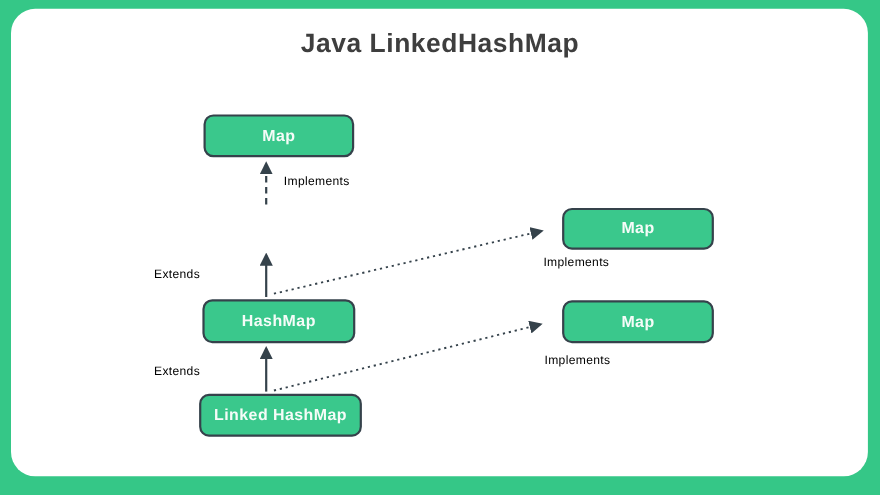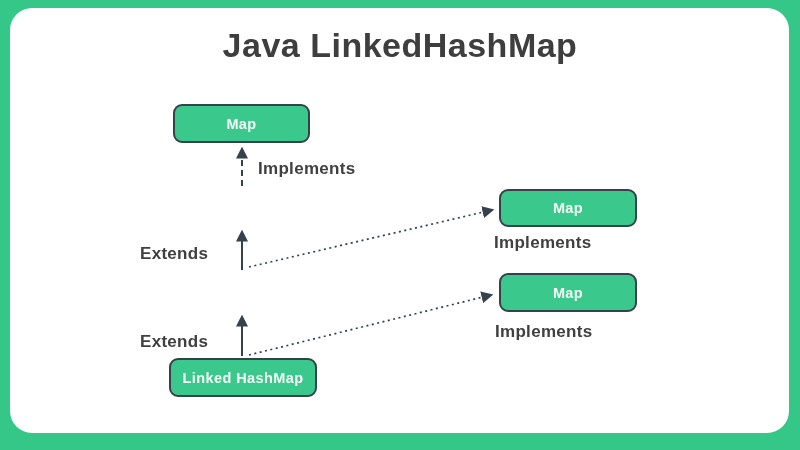--- a/index.html
+++ b/index.html
@@ -23,21 +23,21 @@
     height: 425px;
     background: #ffffff;
     border-radius: 22px;
   }
   .title {
     position: absolute;
     left: 0;
     top: 26px;
     width: 800px;
     text-align: center;
-    font-size: 34px;
+    font-size: 24px;
     font-weight: 700;
     letter-spacing: 0.5px;
     color: #3e3e3e;
   }
   .edges {
     position: absolute;
     left: 0;
     top: 0;
     width: 800px;
     height: 450px;
@@ -48,27 +48,28 @@
     background: #3ac88c;
     border: 2px solid #35424b;
     border-radius: 9px;
     display: flex;
     align-items: center;
     justify-content: center;
     color: #f5fcf8;
     font-size: 14.5px;
     font-weight: 700;
     letter-spacing: 0.4px;
+    margin-left: 12px;
   }
   .edge-label {
     position: absolute;
-    font-size: 17px;
-    font-weight: 700;
+    font-size: 11px;
+    font-weight: 400;
     letter-spacing: 0.3px;
-    color: #404040;
+    color: #000000;
     white-space: nowrap;
   }
   
   #node-map-top        { left: 173px; top: 104px; width: 137px; height: 39px; }
   #node-abstract-map   { left: 172px; top: 188px; width: 138px; height: 39px; }
   #node-hashmap        { left: 172px; top: 272px; width: 139px; height: 40px; }
   #node-linked-hashmap { left: 169px; top: 358px; width: 148px; height: 39px; }
   #node-map-right-top    { left: 499px; top: 189px; width: 138px; height: 38px; }
   #node-map-right-bottom { left: 499px; top: 273px; width: 138px; height: 39px; }
   
@@ -100,20 +101,23 @@
     <line x1="242" y1="356" x2="242" y2="317" stroke="#35424b" stroke-width="2" marker-end="url(#arrowhead)"></line>
 
     <line x1="249" y1="267" x2="492" y2="210" stroke="#35424b" stroke-width="1.7" stroke-dasharray="2 3.5" marker-end="url(#arrowhead)"></line>
 
     <line x1="249" y1="355" x2="491" y2="295" stroke="#35424b" stroke-width="1.7" stroke-dasharray="2 3.5" marker-end="url(#arrowhead)"></line>
   </svg>
 
   <div class="node" id="node-map-top">
     <span>Map</span>
   </div>
+  <div class="node" id="node-hashmap">
+    <span>HashMap</span>
+  </div>
   <div class="node" id="node-linked-hashmap">
     <span>Linked HashMap</span>
   </div>
   <div class="node" id="node-map-right-top">
     <span>Map</span>
   </div>
   <div class="node" id="node-map-right-bottom">
     <span>Map</span>
   </div>
 

